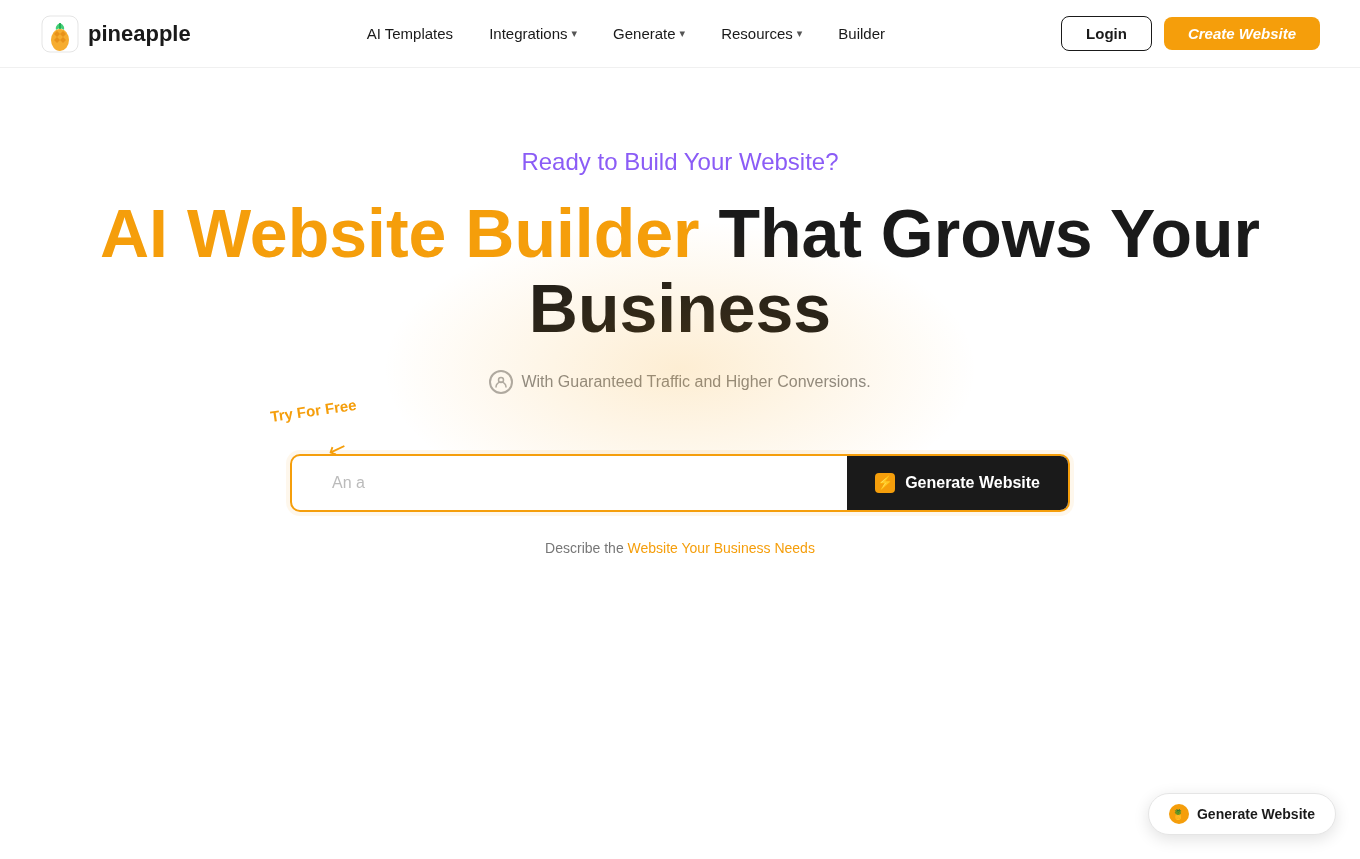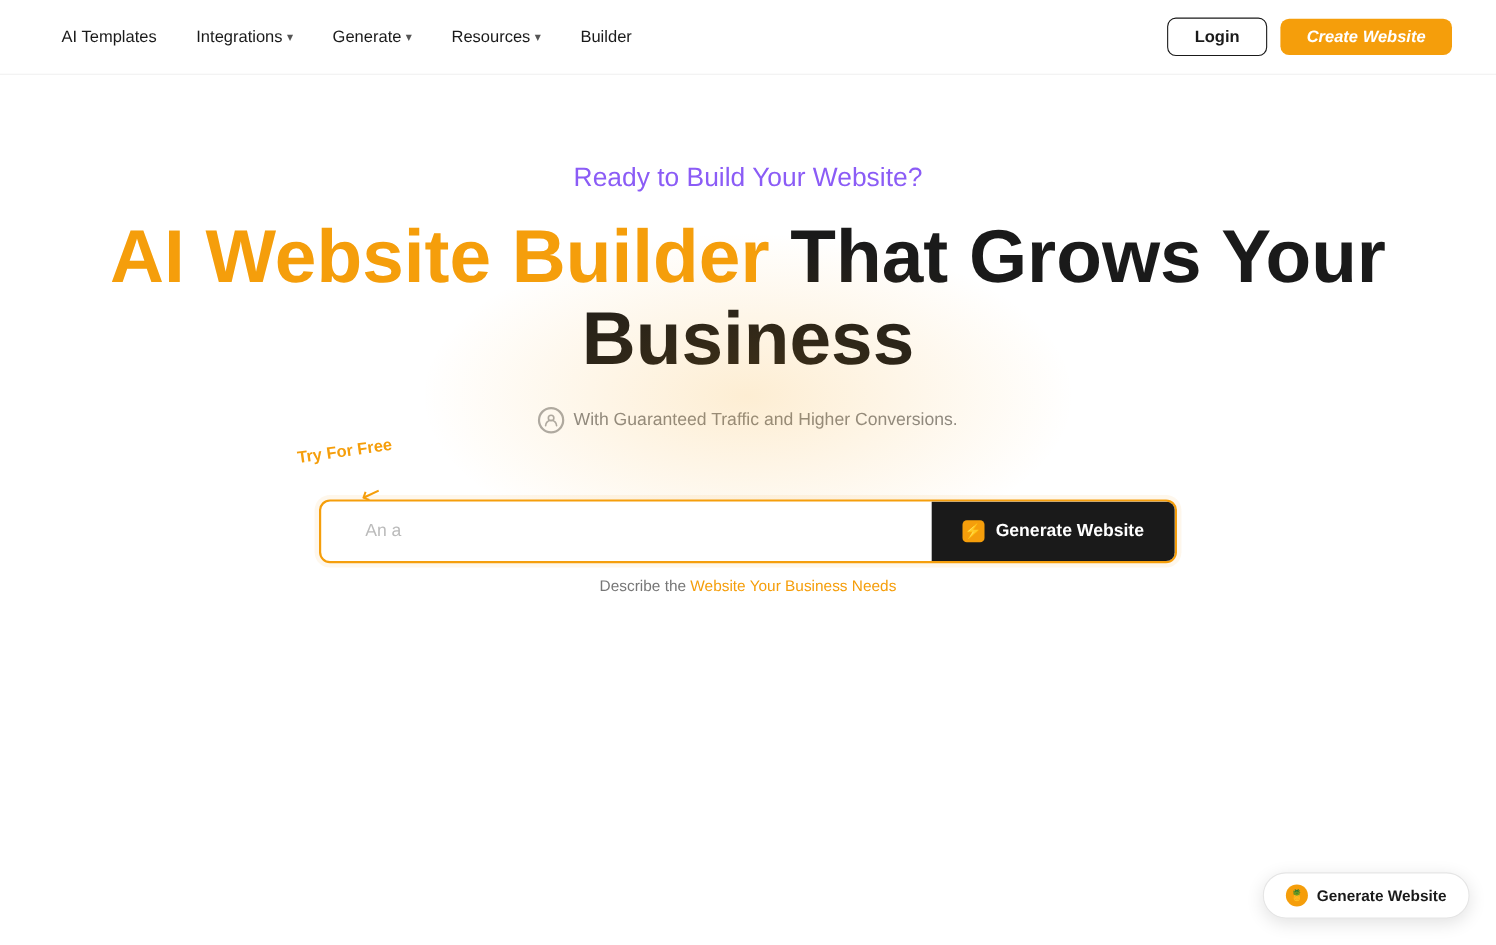--- a/index.html
+++ b/index.html
@@ -101,21 +101,21 @@
       padding: 0 28px; background: #1a1a1a; color: #fff;
       border: none; font-size: 16px; font-weight: 600; cursor: pointer;
       transition: background 0.15s; white-space: nowrap;
     }
     .bolt-icon {
       width: 20px; height: 20px; background: #f59e0b; border-radius: 4px;
       display: flex; align-items: center; justify-content: center;
       font-size: 13px; font-weight: 900;
     }
     .input-hint {
-      margin-top: 12px; font-size: 14px; color: #777;
+      margin-top: 28px; font-size: 14px; color: #777;
       text-align: right;
     }
     .input-hint-highlight { color: #f59e0b; }
 
     
     .floating-btn {
       position: fixed; bottom: 24px; right: 24px;
       display: flex; align-items: center; gap: 8px;
       background: #fff; border: 1px solid #e5e5e5;
       border-radius: 24px; padding: 10px 20px;
@@ -126,20 +126,37 @@
     .floating-btn-dot {
       width: 20px; height: 20px; border-radius: 50%; background: #f59e0b;
       display: flex; align-items: center; justify-content: center;
       font-size: 10px; flex-shrink: 0;
     }
   </style>
 </head>
 <body>
 
 <nav>
+  <a class="nav-logo" href="#">
+    <svg class="nav-logo-icon" viewBox="0 0 40 40" fill="none" xmlns="http://www.w3.org/2000/svg">
+
+      <rect x="2" y="2" width="36" height="36" rx="8" fill="#fff" stroke="#e5e5e5" stroke-width="1"></rect>
+
+      <ellipse cx="20" cy="26" rx="9" ry="11" fill="#f59e0b" opacity="0.85"></ellipse>
+
+      <path d="M14 20 L17 17 L20 20 L17 23 Z" fill="#d97706" opacity="0.5"></path>
+      <path d="M20 20 L23 17 L26 20 L23 23 Z" fill="#d97706" opacity="0.5"></path>
+      <path d="M14 26 L17 23 L20 26 L17 29 Z" fill="#d97706" opacity="0.5"></path>
+      <path d="M20 26 L23 23 L26 26 L23 29 Z" fill="#d97706" opacity="0.5"></path>
+
+      <path d="M16 16 C15 12 18 10 20 9 C22 10 25 12 24 16 C22 14 18 14 16 16 Z" fill="#22c55e" opacity="0.85"></path>
+      <path d="M20 9 L20 15" stroke="#16a34a" stroke-width="1.5"></path>
+    </svg>
+    <span class="nav-logo-text">pineapple</span>
+  </a>
 
   <div class="nav-links">
     <a class="nav-link">
       <span>AI Templates</span>
     </a>
     <a class="nav-link">
       <span>Integrations</span>
       <span class="chevron">▾</span>
     </a>
     <a class="nav-link">

